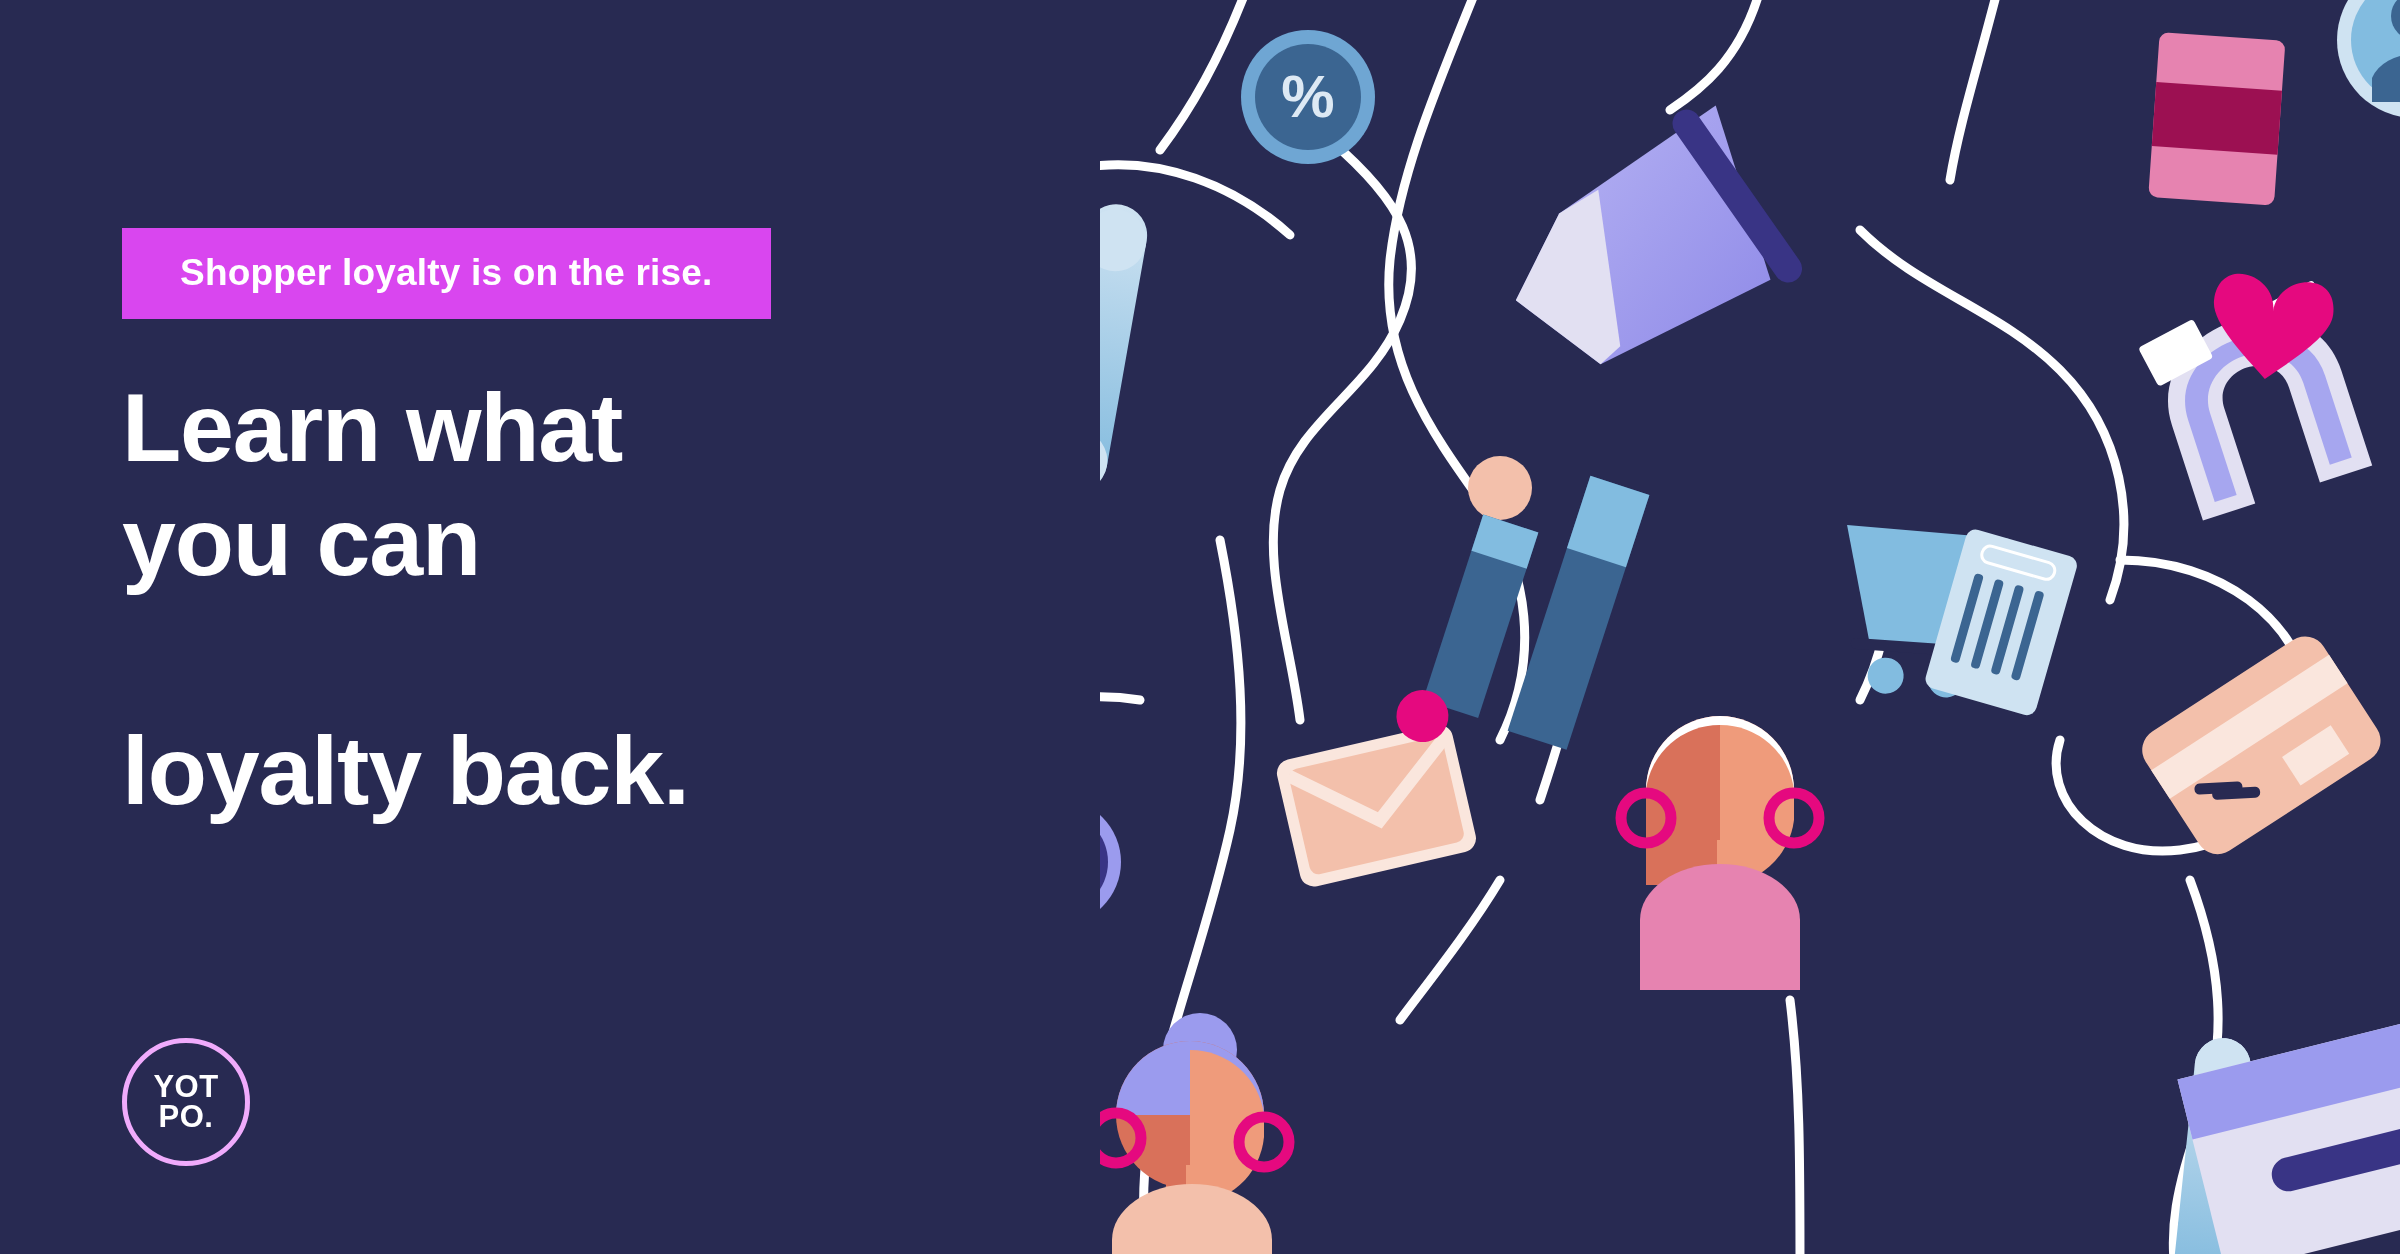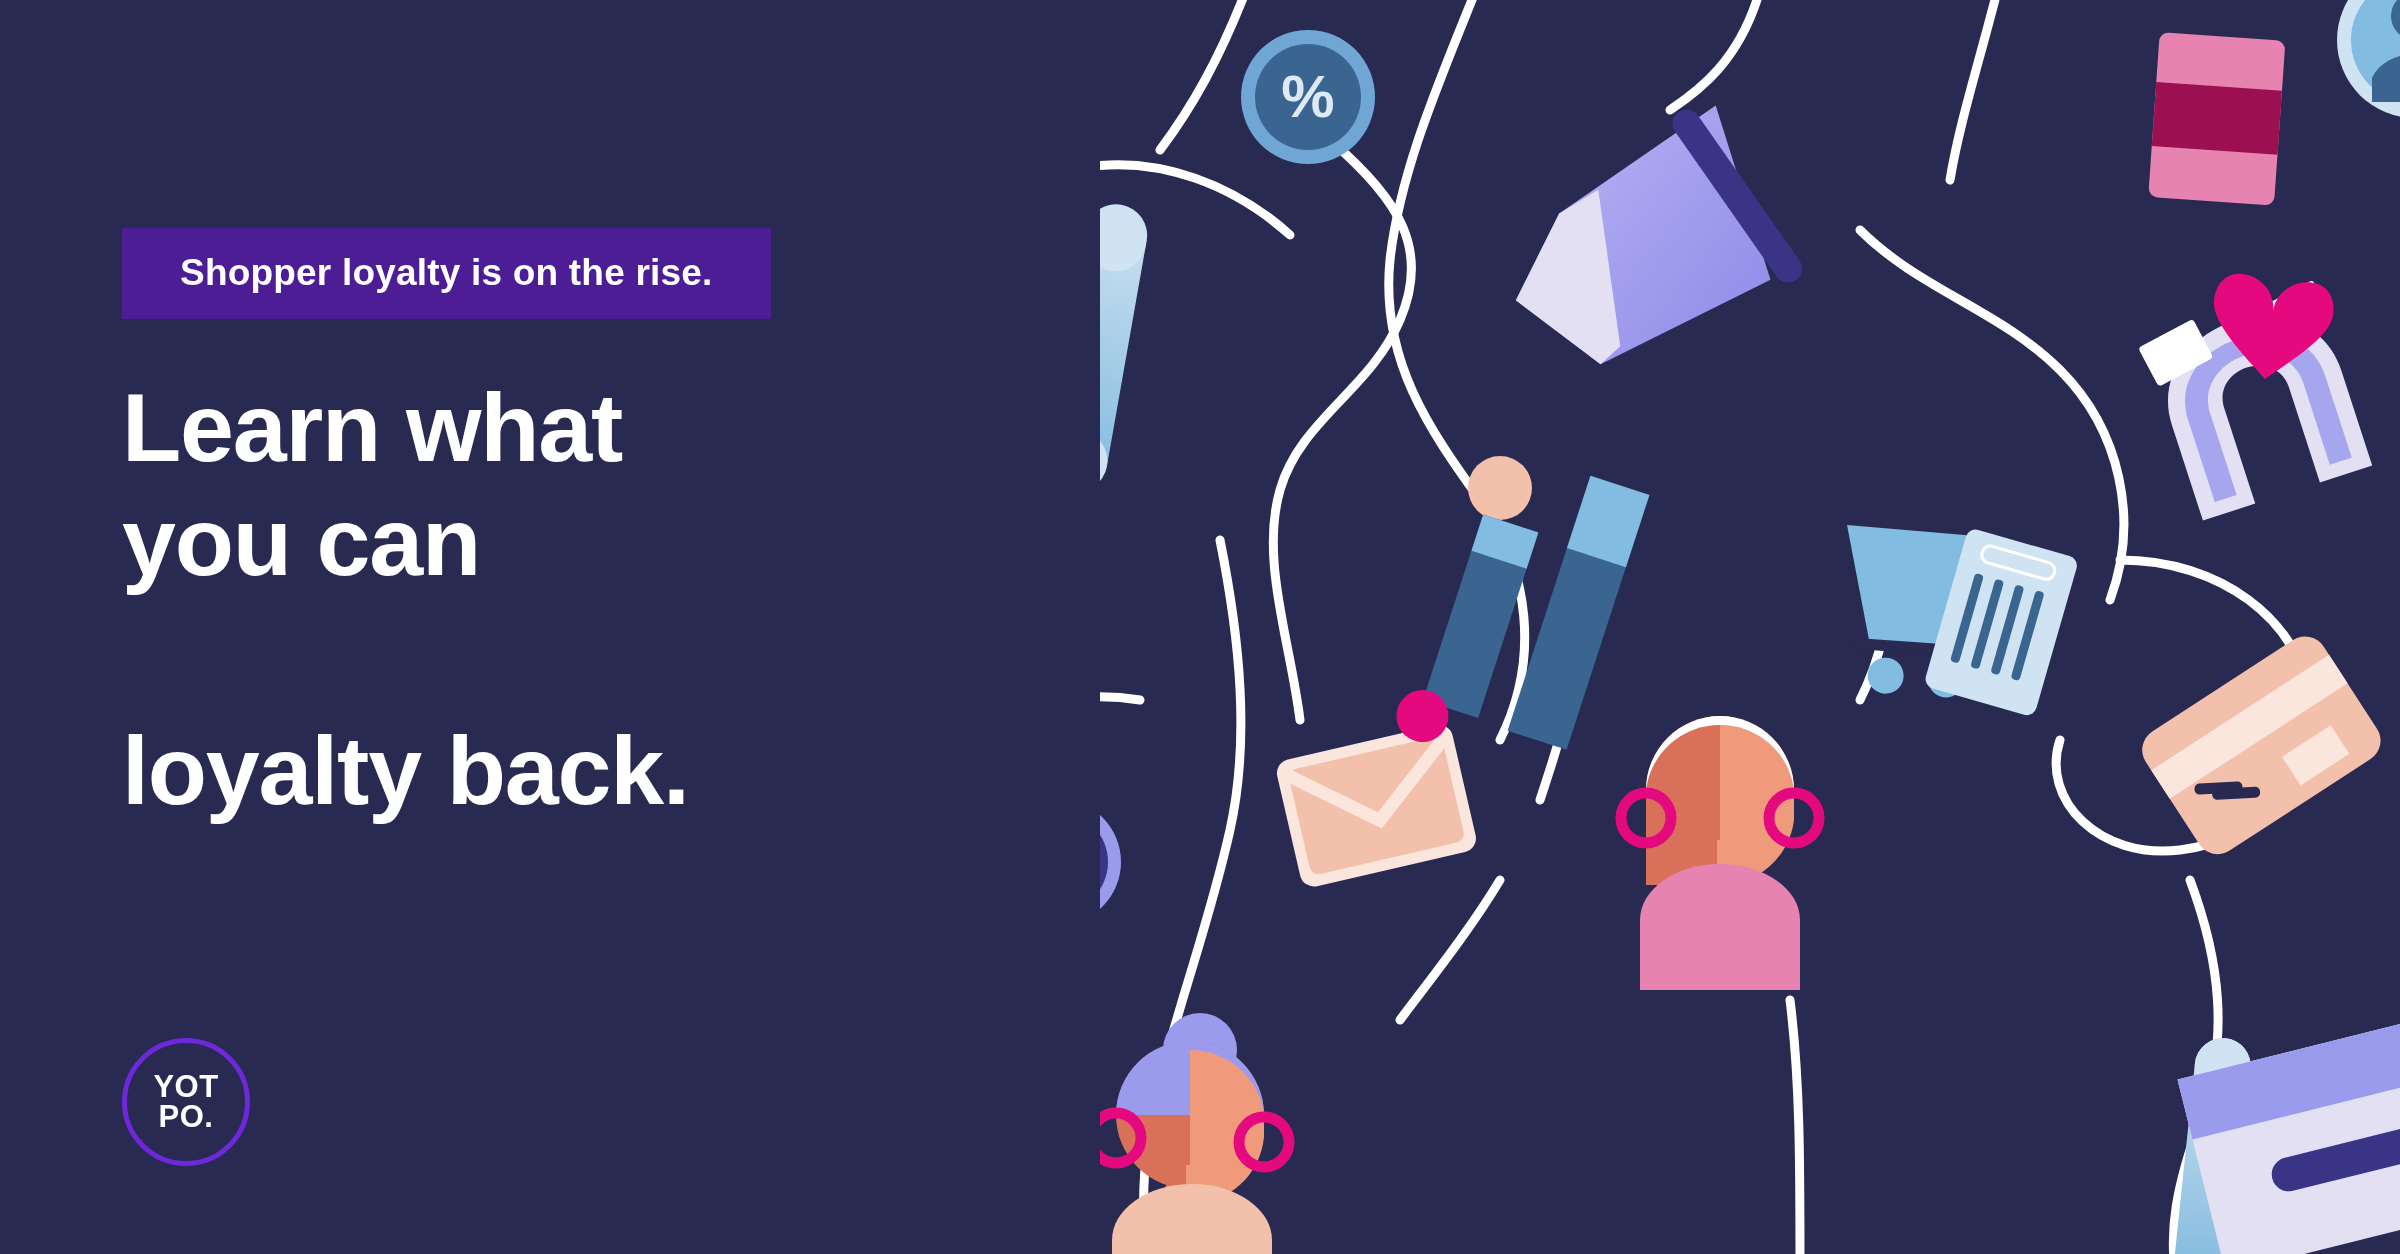--- a/index.html
+++ b/index.html
@@ -19,21 +19,21 @@
   
   .copy {
     position: absolute;
     left: 122px;
     top: 228px;
     width: 1000px;
     z-index: 40;
   }
   .eyebrow-bar {
     display: inline-block;
-    background: #4c1d95;
+    background: #d946ef;
     padding: 26px 58px 28px 58px;
     line-height: 1;
   }
   .eyebrow-text {
     display: block;
     color: #ffffff;
     font-size: 37px;
     font-weight: bold;
     letter-spacing: 0.2px;
     white-space: nowrap;
@@ -48,21 +48,21 @@
     max-width: 620px;
   }
 
   
   .logo {
     position: absolute;
     left: 122px;
     top: 1038px;
     width: 118px;
     height: 118px;
-    border: 5px solid #6d28d9;
+    border: 5px solid #f0abfc;
     border-radius: 50%;
     display: flex;
     flex-direction: column;
     align-items: center;
     justify-content: center;
     z-index: 40;
   }
   .logo-line {
     color: #ffffff;
     font-size: 31px;

